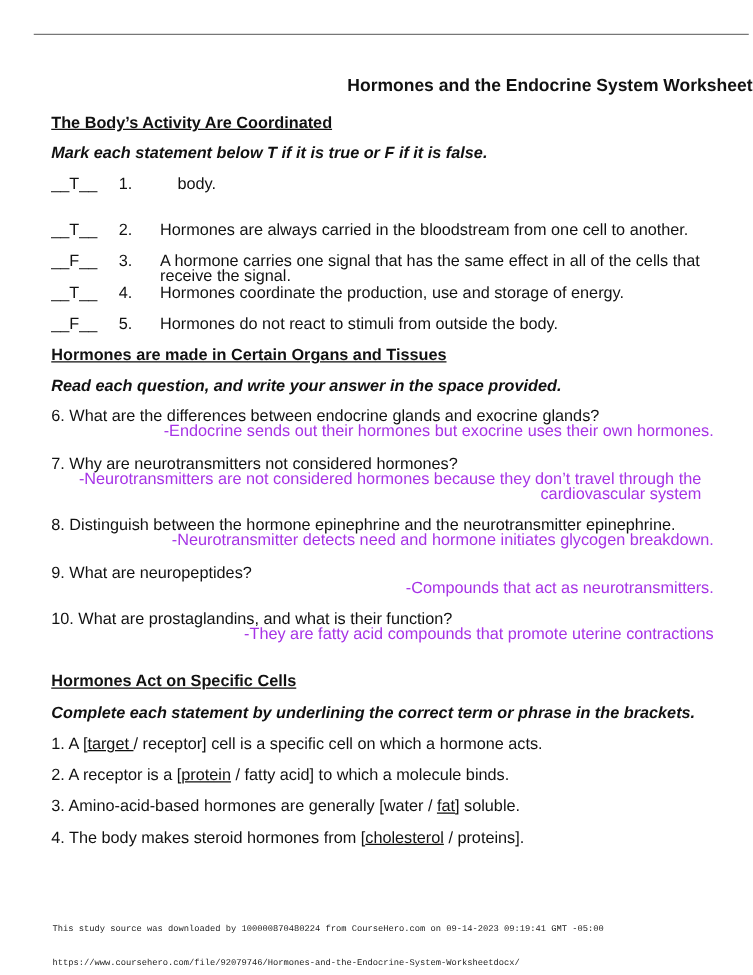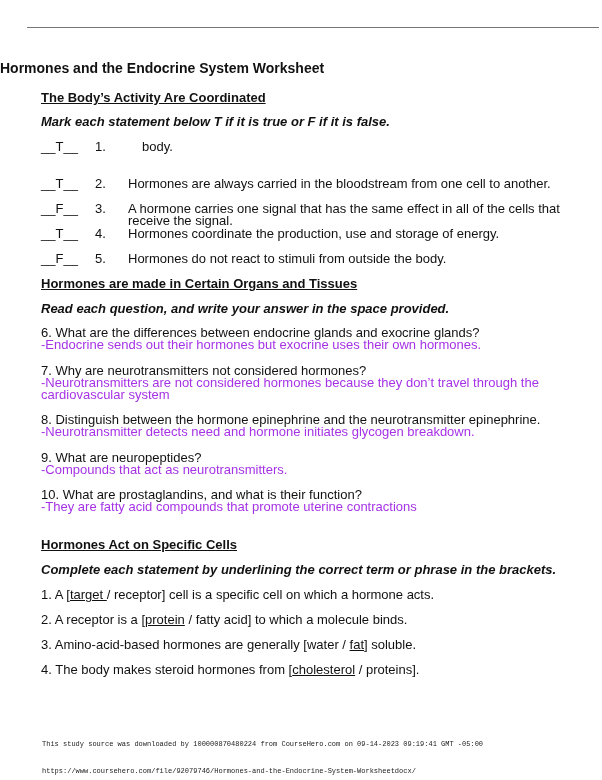--- a/index.html
+++ b/index.html
@@ -1,29 +1,29 @@
 <!DOCTYPE html>
 <html><head>
 <meta charset="utf-8">
 <style>
   html, body { margin:0; padding:0; background:#ffffff; }
   body { width:602px; height:780px; position:relative; overflow:hidden;
          font-family:"Liberation Sans", sans-serif; color:#111; }
   .topline { position:absolute; left:27px; top:27px; width:572px; height:0; border-top:1px solid #777; }
-  .title { position:absolute; left:0; width:602px; top:60px; text-align:left;
+  .title { position:absolute; left:0; width:602px; top:60px; text-align:right;
            font-size:14px; font-weight:bold; }
   .block { position:absolute; left:41px; width:530px; font-size:13px; line-height:12px; }
   .hdr { font-weight:bold; text-decoration:underline; }
   .instr { font-weight:bold; font-style:italic; }
   .tf-row { display:flex;gap:16px; }
   .tf-blank { width:38px; flex:none; }
   .tf-num { width:17px; flex:none; }
   .tf-text { flex:1; }
   .tf-text .cont { padding-left:14px; display:block; }
-  .answer { color:#a632e6; }
+  .answer { color:#a632e6;text-align:right; }
   .ul { text-decoration:underline; }
   .footer { position:absolute; left:42px; font-family:Liberation Mono, monospace; font-size:7px; color:#222; }
 </style>
 </head>
 <body>
 
 <div class="topline"></div>
 
 <div class="title">Hormones and the Endocrine System Worksheet</div>
 

